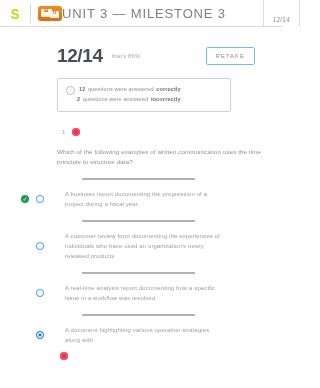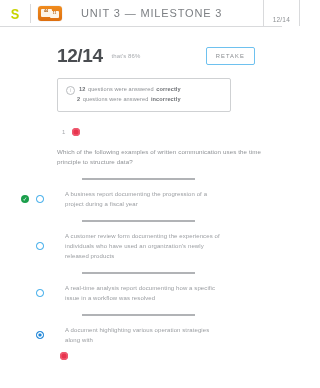--- a/index.html
+++ b/index.html
@@ -60,22 +60,22 @@
     font-size: 3.6px;
     line-height: 5px;
     text-align: center;
     color: #b05c0a;
     font-weight: bold;
     overflow: hidden;
   }
   .badge-card.a { left: 2.5px; top: 3px;  width: 11px; height: 8px; }
   .badge-card.b { left: 12px;  top: 5px;  width: 9px;  height: 7px; font-size: 3.2px; line-height: 4px; }
   .unit-title {
-    margin-left: 19px;
-    font-size: 11px;
+    margin-left: 0;
+    font-size: 13px;
     letter-spacing: 0.85px;
     color: #7c7f83;
     white-space: nowrap;
   }
 
   .topbar-right {
     position: absolute;
     right: 0;
     top: 0;
     height: 26px;

